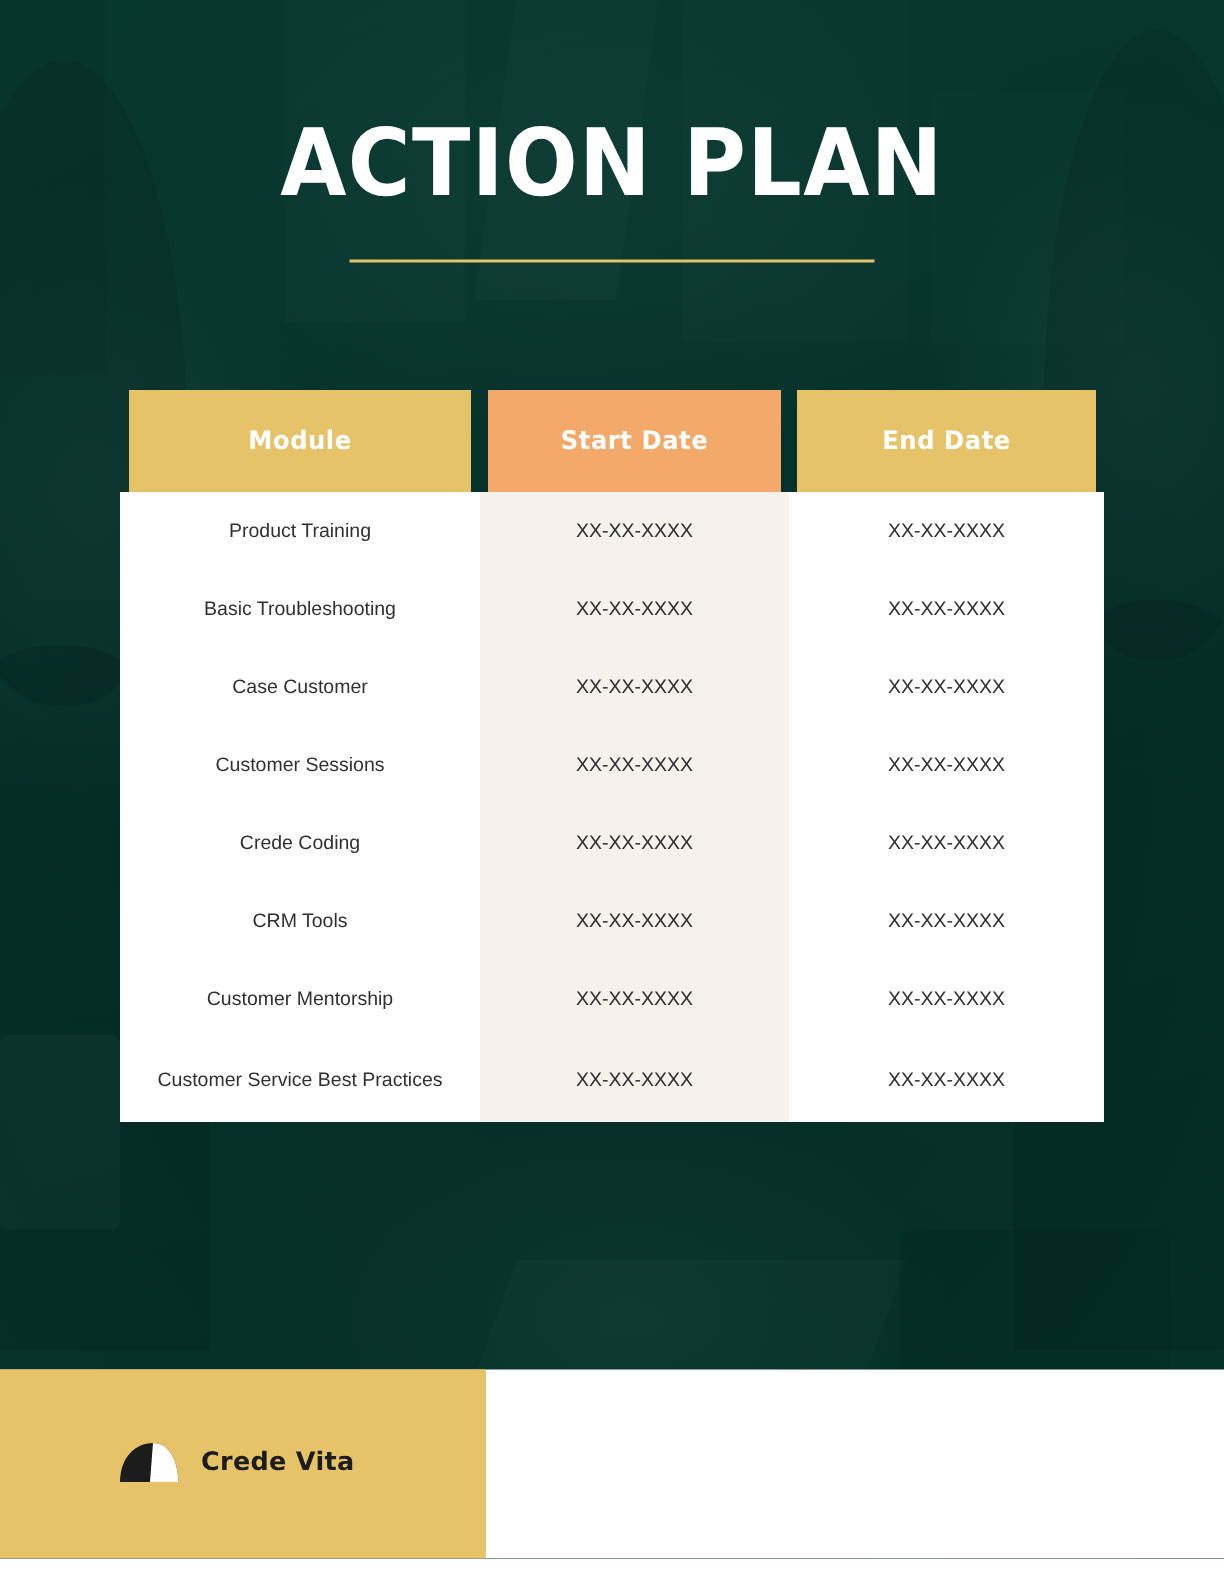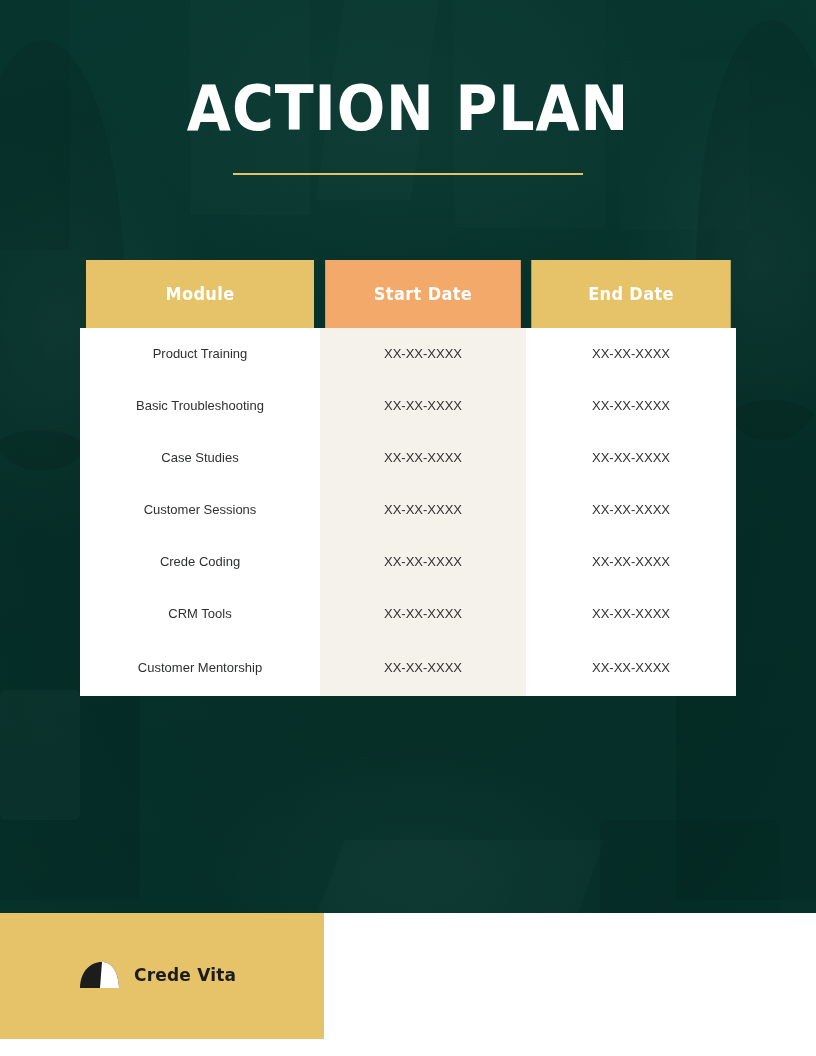--- a/index.html
+++ b/index.html
@@ -179,41 +179,46 @@
           <td class="c-module">Product Training</td>
           <td class="c-start">XX-XX-XXXX</td>
           <td class="c-end">XX-XX-XXXX</td>
         </tr>
         <tr>
           <td class="c-module">Basic Troubleshooting</td>
           <td class="c-start">XX-XX-XXXX</td>
           <td class="c-end">XX-XX-XXXX</td>
         </tr>
         <tr>
-          <td class="c-module">Case Studies</td>
+          <td class="c-module">Case Customer</td>
           <td class="c-start">XX-XX-XXXX</td>
           <td class="c-end">XX-XX-XXXX</td>
         </tr>
         <tr>
           <td class="c-module">Customer Sessions</td>
           <td class="c-start">XX-XX-XXXX</td>
           <td class="c-end">XX-XX-XXXX</td>
         </tr>
         <tr>
           <td class="c-module">Crede Coding</td>
           <td class="c-start">XX-XX-XXXX</td>
           <td class="c-end">XX-XX-XXXX</td>
         </tr>
         <tr>
           <td class="c-module">CRM Tools</td>
           <td class="c-start">XX-XX-XXXX</td>
           <td class="c-end">XX-XX-XXXX</td>
         </tr>
         <tr>
           <td class="c-module">Customer Mentorship</td>
+          <td class="c-start">XX-XX-XXXX</td>
+          <td class="c-end">XX-XX-XXXX</td>
+        </tr>
+        <tr>
+          <td class="c-module">Customer Service Best Practices</td>
           <td class="c-start">XX-XX-XXXX</td>
           <td class="c-end">XX-XX-XXXX</td>
         </tr>
       </tbody>
     </table>
   </div>
 
   <div class="footer-band"></div>
   <div class="footer-gold"></div>
   <div class="logo-row">

